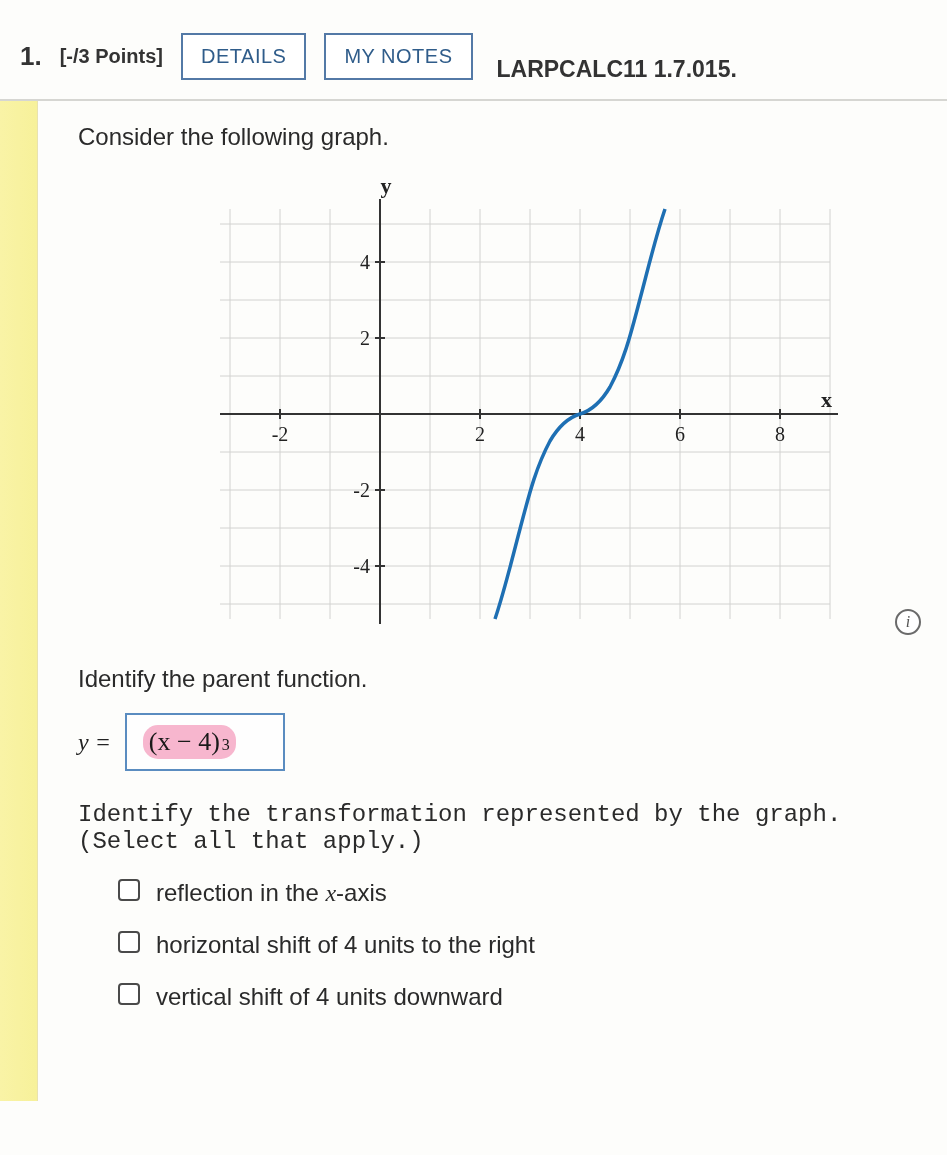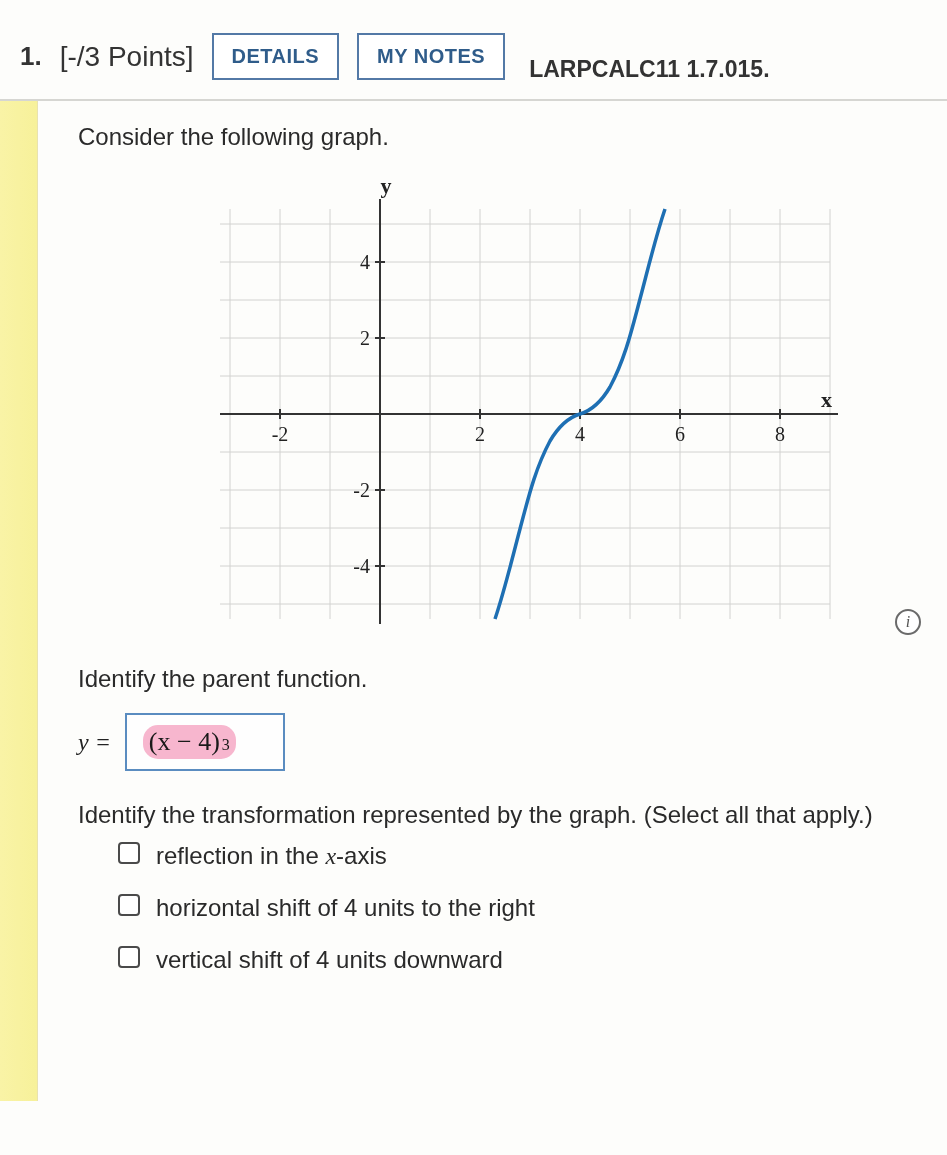--- a/index.html
+++ b/index.html
@@ -23,29 +23,29 @@
     padding: 30px 20px 16px 20px;
     border-bottom: 2px solid #d6d6d2;
     flex-wrap: wrap;
   }
   .q-number {
     font-weight: 700;
     font-size: 26px;
     color: #333;
   }
   .q-points {
-    font-weight: 400;
-    font-size: 28px;
+    font-weight: 700;
+    font-size: 20px;
     color: #333;
   }
   .btn {
     background: #fff;
     border: 2px solid #5379a6;
     color: #2f5c8a;
-    font-weight: 700;
+    font-weight: 400;
     font-size: 20px;
     padding: 10px 18px;
     letter-spacing: 0.5px;
     cursor: pointer;
     font-family: inherit;
   }
   .assign-code {
     font-weight: 700;
     font-size: 23px;
     color: #333;
@@ -132,21 +132,22 @@
     align-items: baseline;
     border-radius: 15px;
   }
   .answer-expr sup {
     font-size: 16px;
     margin-left: 2px;
   }
   .transform-prompt {
     font-size: 24px;
     color: #2a2a2a;
-    margin: 10px 0 13px 0;
+    margin: 10px 0 24px 0;
+    font-family: Liberation Mono, monospace;
   }
   .checkbox-row {
     display: flex;
     gap: 16px;
     margin: 0 0 24px 40px;
     font-size: 24px;
     color: #2a2a2a;
   }
   .cb {
     width: 22px;

